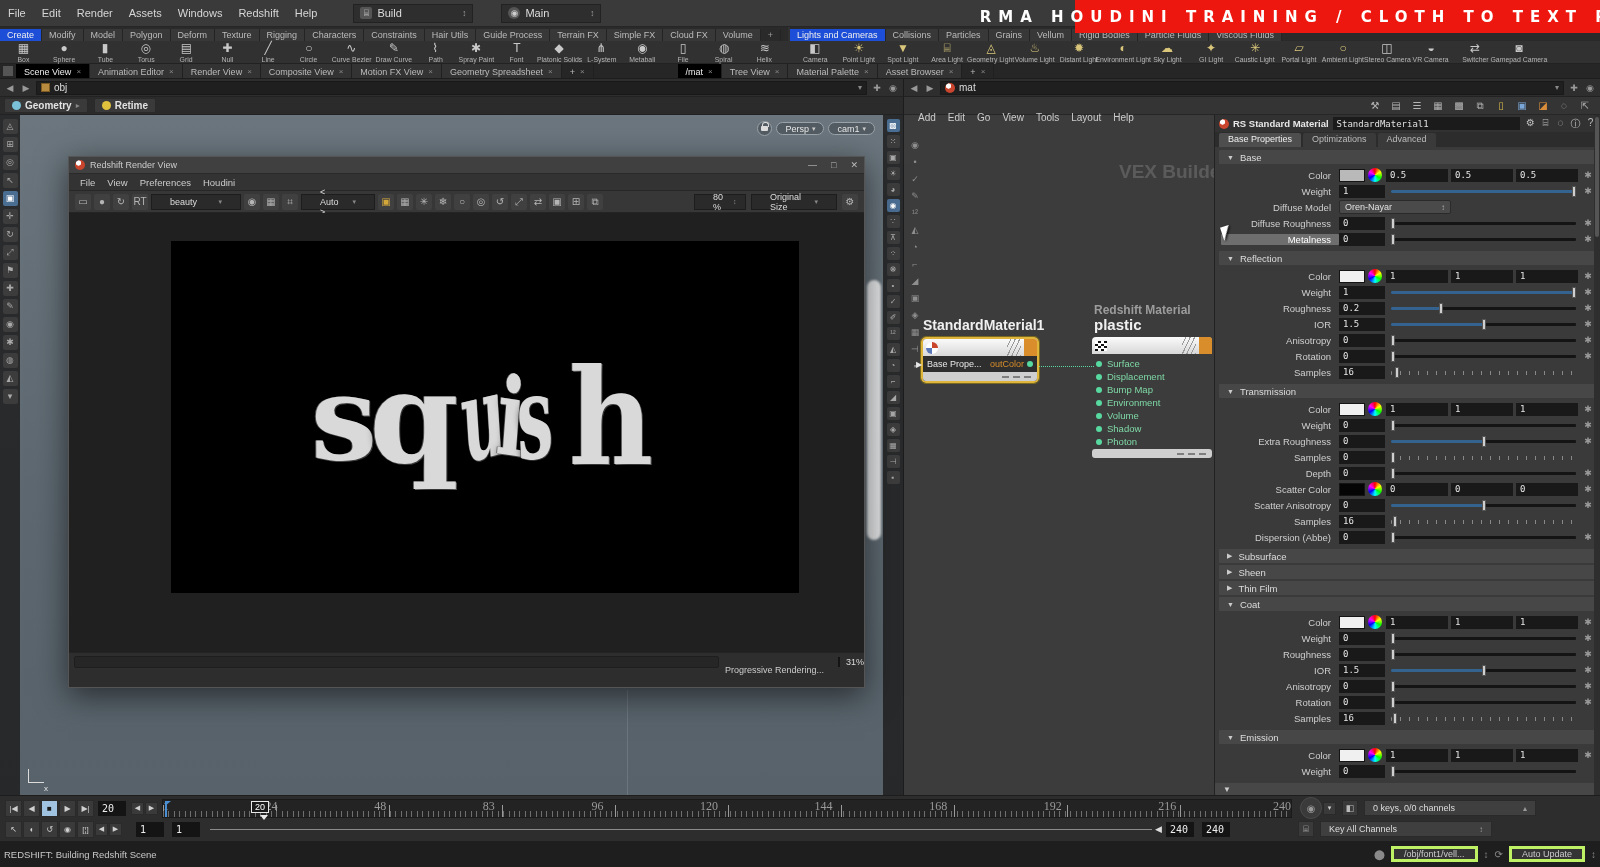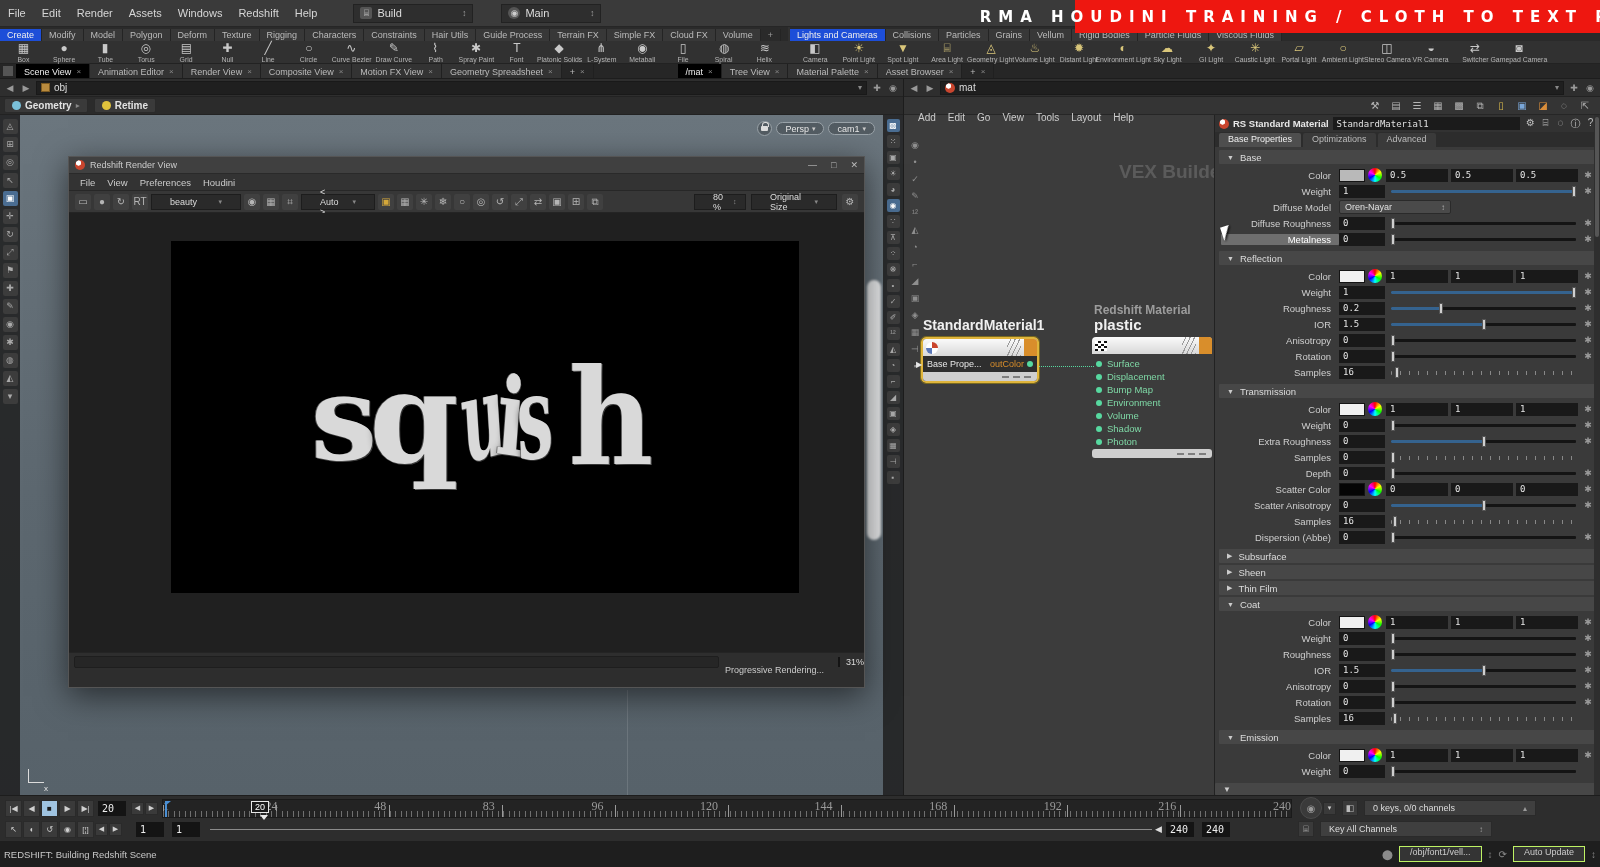--- a/index.html
+++ b/index.html
@@ -183,21 +183,21 @@
   .kbtn { width:16px; height:16px; background:#3a3a3a; border:1px solid #2a2a2a; color:#bbb; font-size:9px; display:flex; align-items:center; justify-content:center; margin-left:6px; }
   .wideBtn { width:172px; height:16px; background:#3f3f3f; border:1px solid #2a2a2a; color:#ddd; font-size:9px; display:flex; align-items:center; padding:0 8px; margin-left:6px; }
   .wideBtn .end { margin-left:auto; color:#999; font-size:8px; }
   #rangeLine { position:relative; flex:0 0 952px; height:14px; margin-left:6px; }
   #rangeLine .line { position:absolute; left:0; right:10px; top:7px; height:1px; background:#8a8a8a; }
   #rangeLine .arrow { position:absolute; right:0; top:2px; color:#ddd; font-size:9px; }
   
   #statusbar { left:0; top:841px; width:1600px; height:26px; background:#1e1e1e; display:flex; align-items:center; padding:0 4px; gap:6px; }
   #statusbar .msg { color:#c8c8c8; font-size:9.5px; }
   #statusbar .right { margin-left:auto; display:flex; align-items:center; gap:6px; }
-  .sbtn { background:#343434; border:1px solid #bef264; height:16px; display:flex; padding:0 10px; color:#ccc; font-size:9px; gap:6px; }
+  .sbtn { background:#343434; border:3px solid #bef264; height:16px; display:flex; padding:0 10px; color:#ccc; font-size:9px; gap:6px; }
   .dimIc { color:#8a8a8a; font-size:10px; }
 </style>
 </head>
 <body>
 
 <div id="topbar" class="abs">
   <div style="display:flex; height:100%;">
 
   <div class="menu">File</div>
       <div class="menu">Edit</div>

